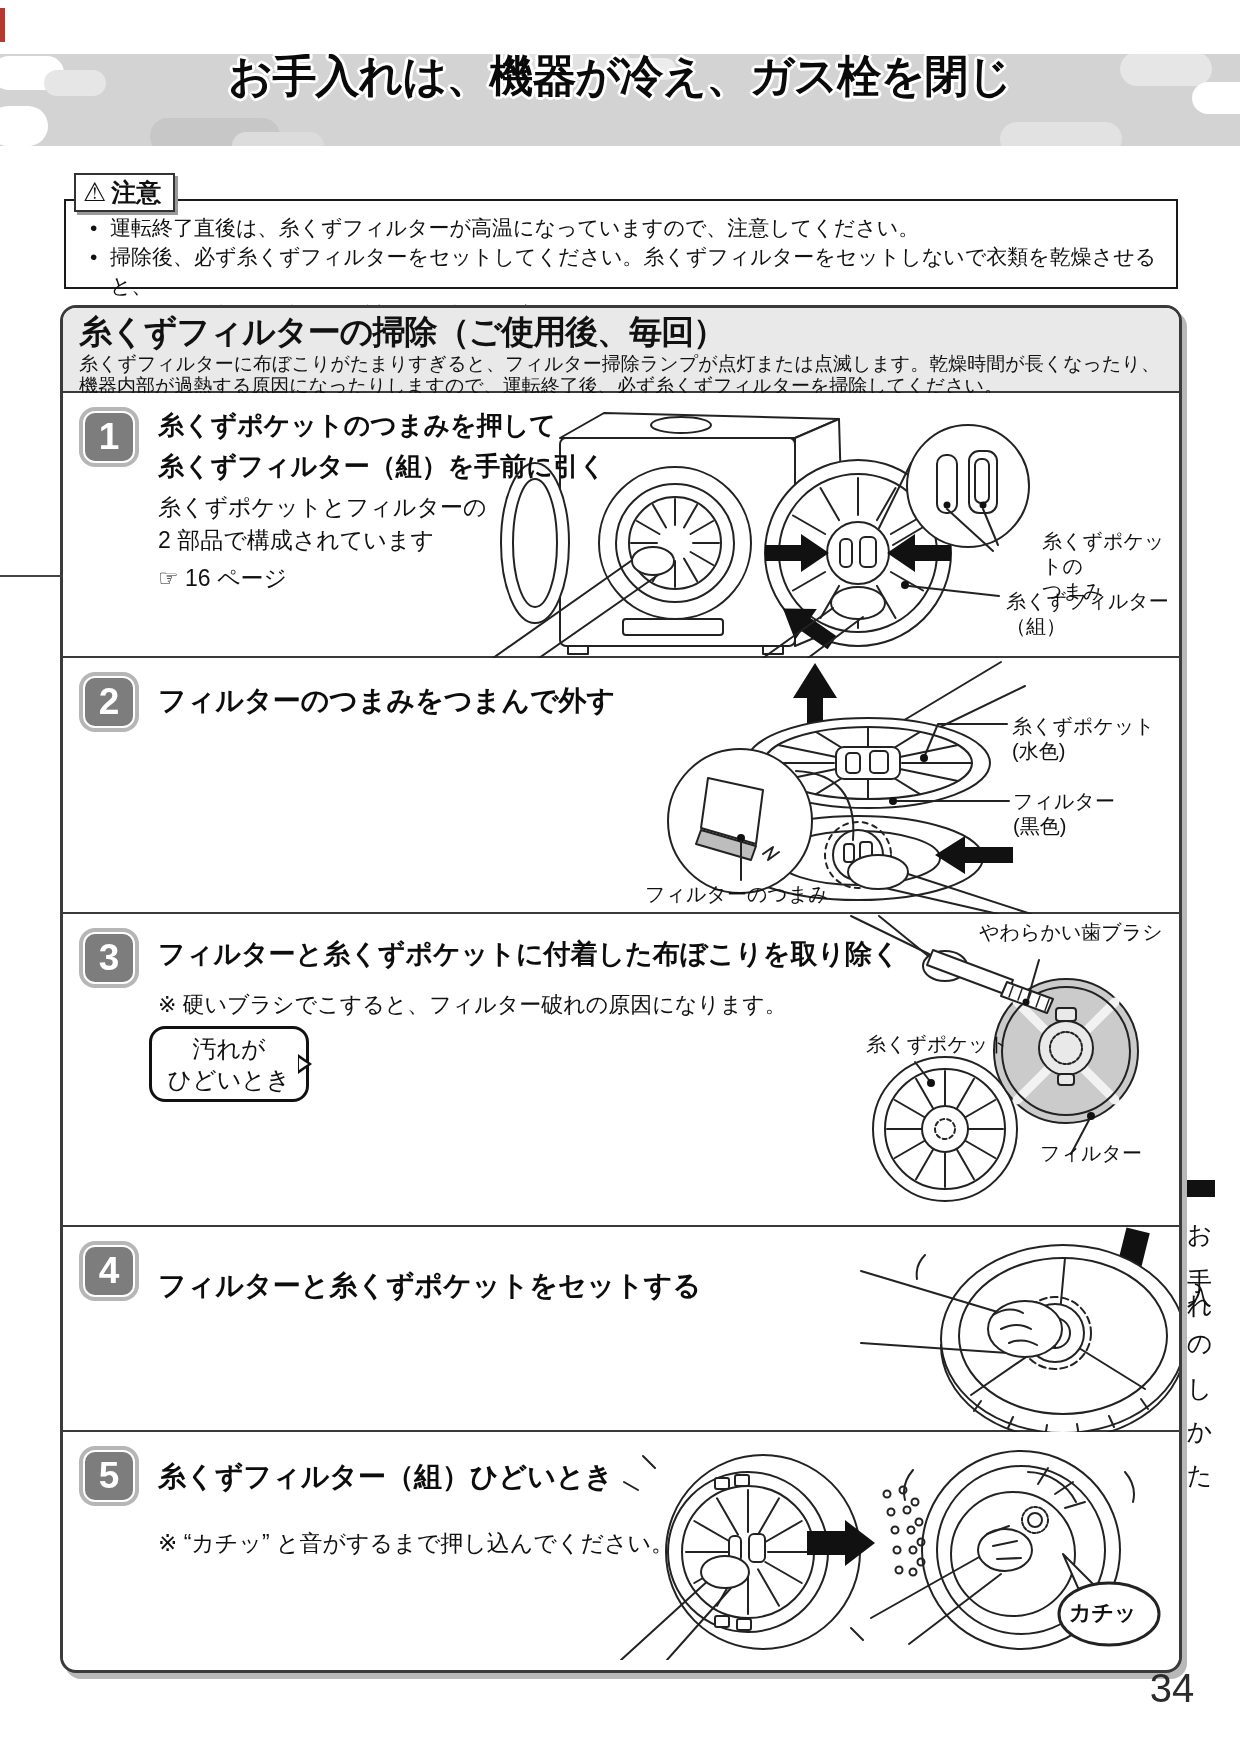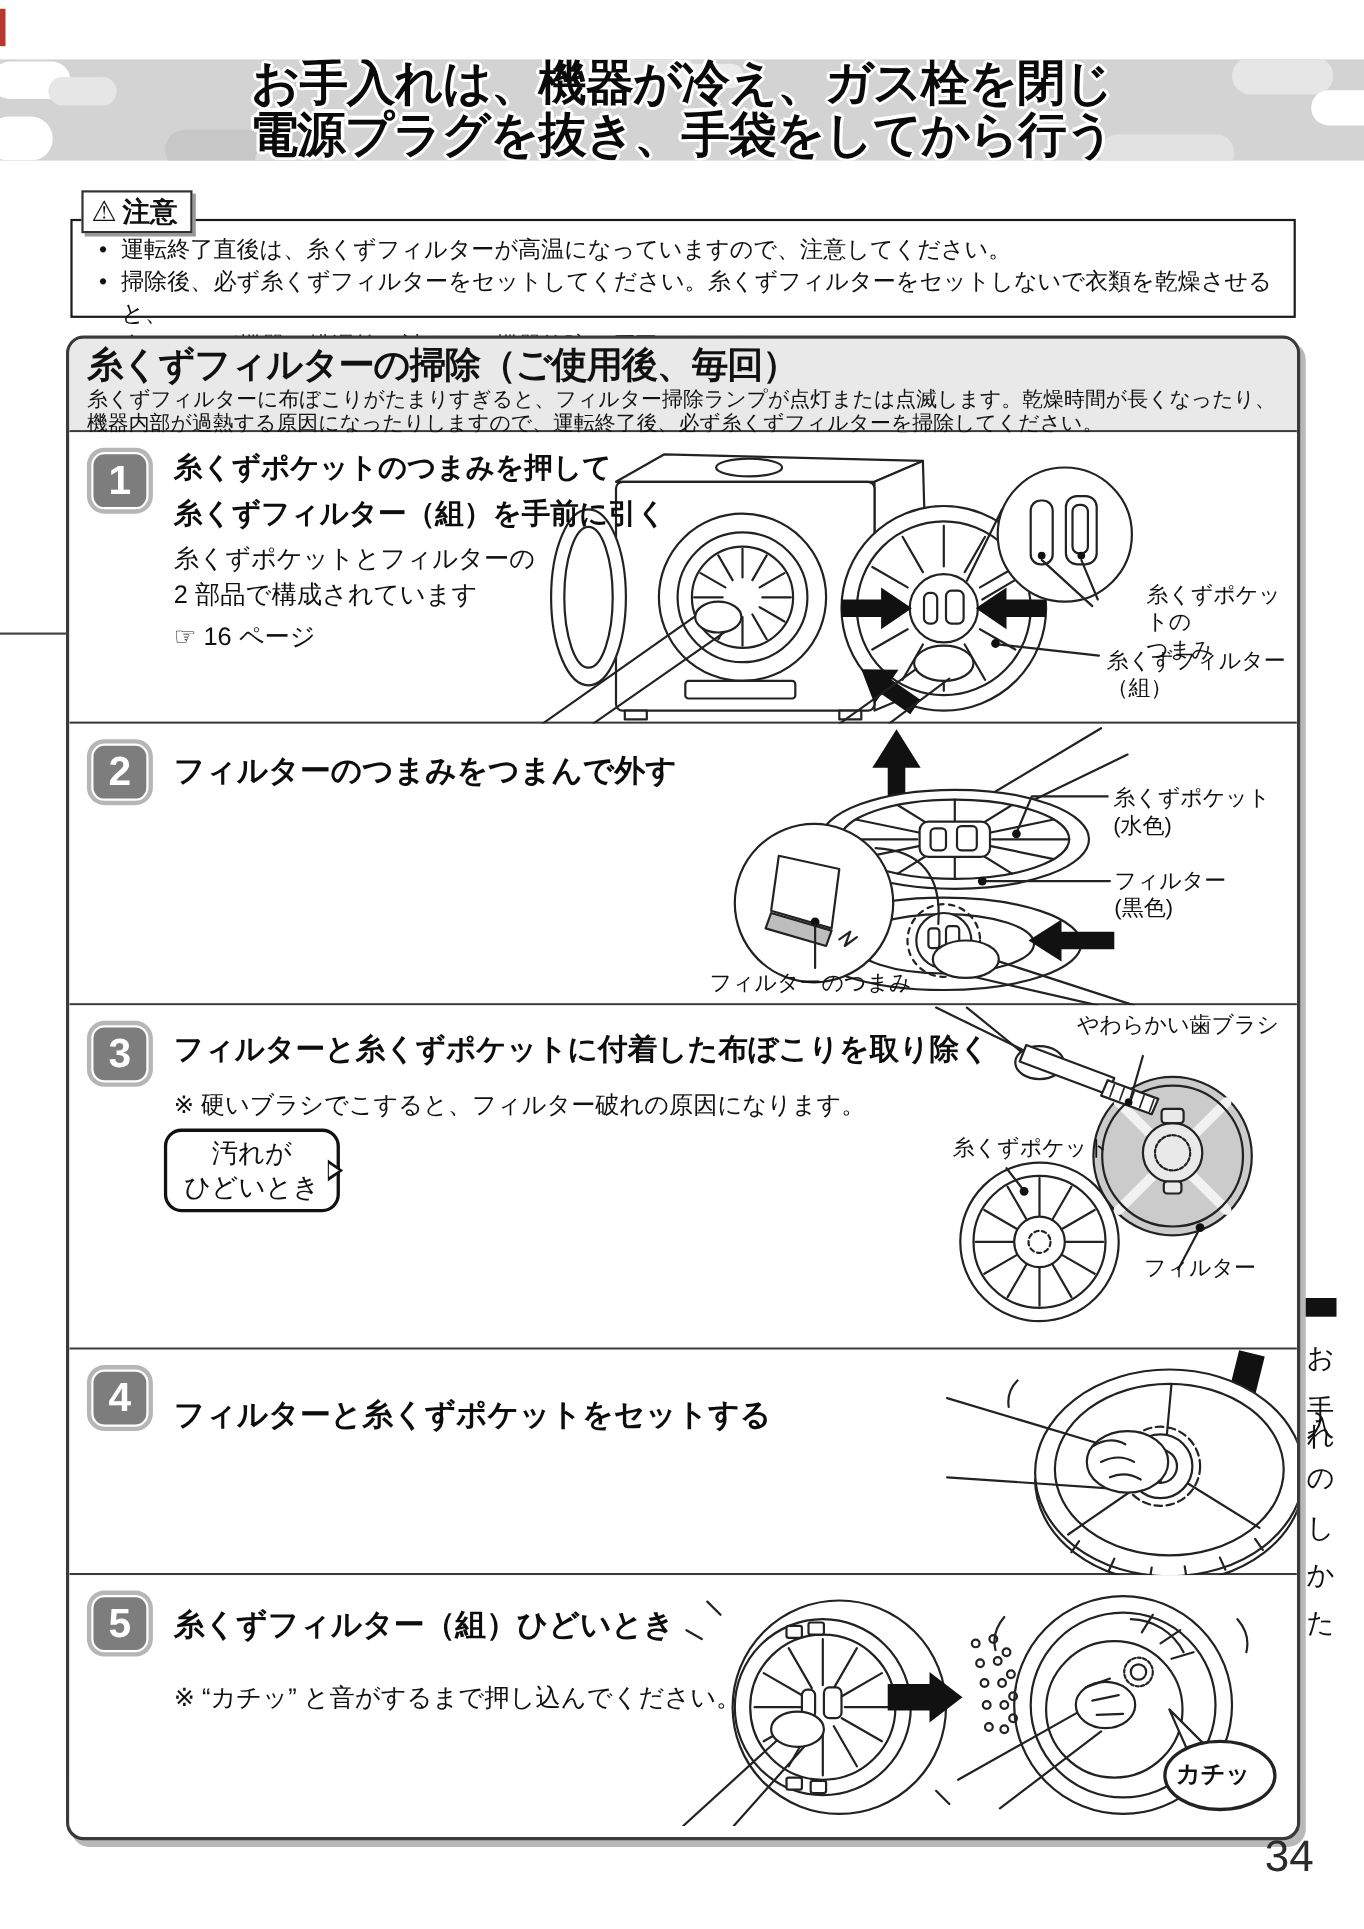--- a/index.html
+++ b/index.html
@@ -97,21 +97,20 @@
     <div class="cloud" style="left:520px;top:-8px;width:110px;height:30px;background:#e2e2e2;"></div>
     <div class="cloud" style="left:604px;top:4px;width:72px;height:22px;background:#ececec;"></div>
     <div class="cloud" style="left:1120px;top:-2px;width:92px;height:34px;background:#e6e6e6;"></div>
     <div class="cloud" style="left:1192px;top:28px;width:70px;height:32px;background:#fff;"></div>
     <div class="cloud" style="left:150px;top:64px;width:130px;height:36px;background:#c7c7c7;"></div>
     <div class="cloud" style="left:232px;top:78px;width:92px;height:28px;background:#dcdcdc;"></div>
     <div class="cloud" style="left:1000px;top:68px;width:122px;height:34px;background:#e2e2e2;"></div>
     <div class="cloud" style="left:-12px;top:52px;width:60px;height:40px;background:#fff;"></div>
     <div class="banner-title">
       <div>お手入れは、機器が冷え、ガス栓を閉じ</div>
-      <div>電源プラグを抜き、手袋をしてから行う</div>
     </div>
   </div>
 
   <div class="caution-box">
     <div class="caution-item">運転終了直後は、糸くずフィルターが高温になっていますので、注意してください。</div>
     <div class="caution-item">掃除後、必ず糸くずフィルターをセットしてください。糸くずフィルターをセットしないで衣類を乾燥させると、
 布ぼこりが機器や排湿筒に詰まって機器故障の原因になります。</div>
   </div>
   <div class="caution-label">
     <span class="warn-icon">⚠</span>

